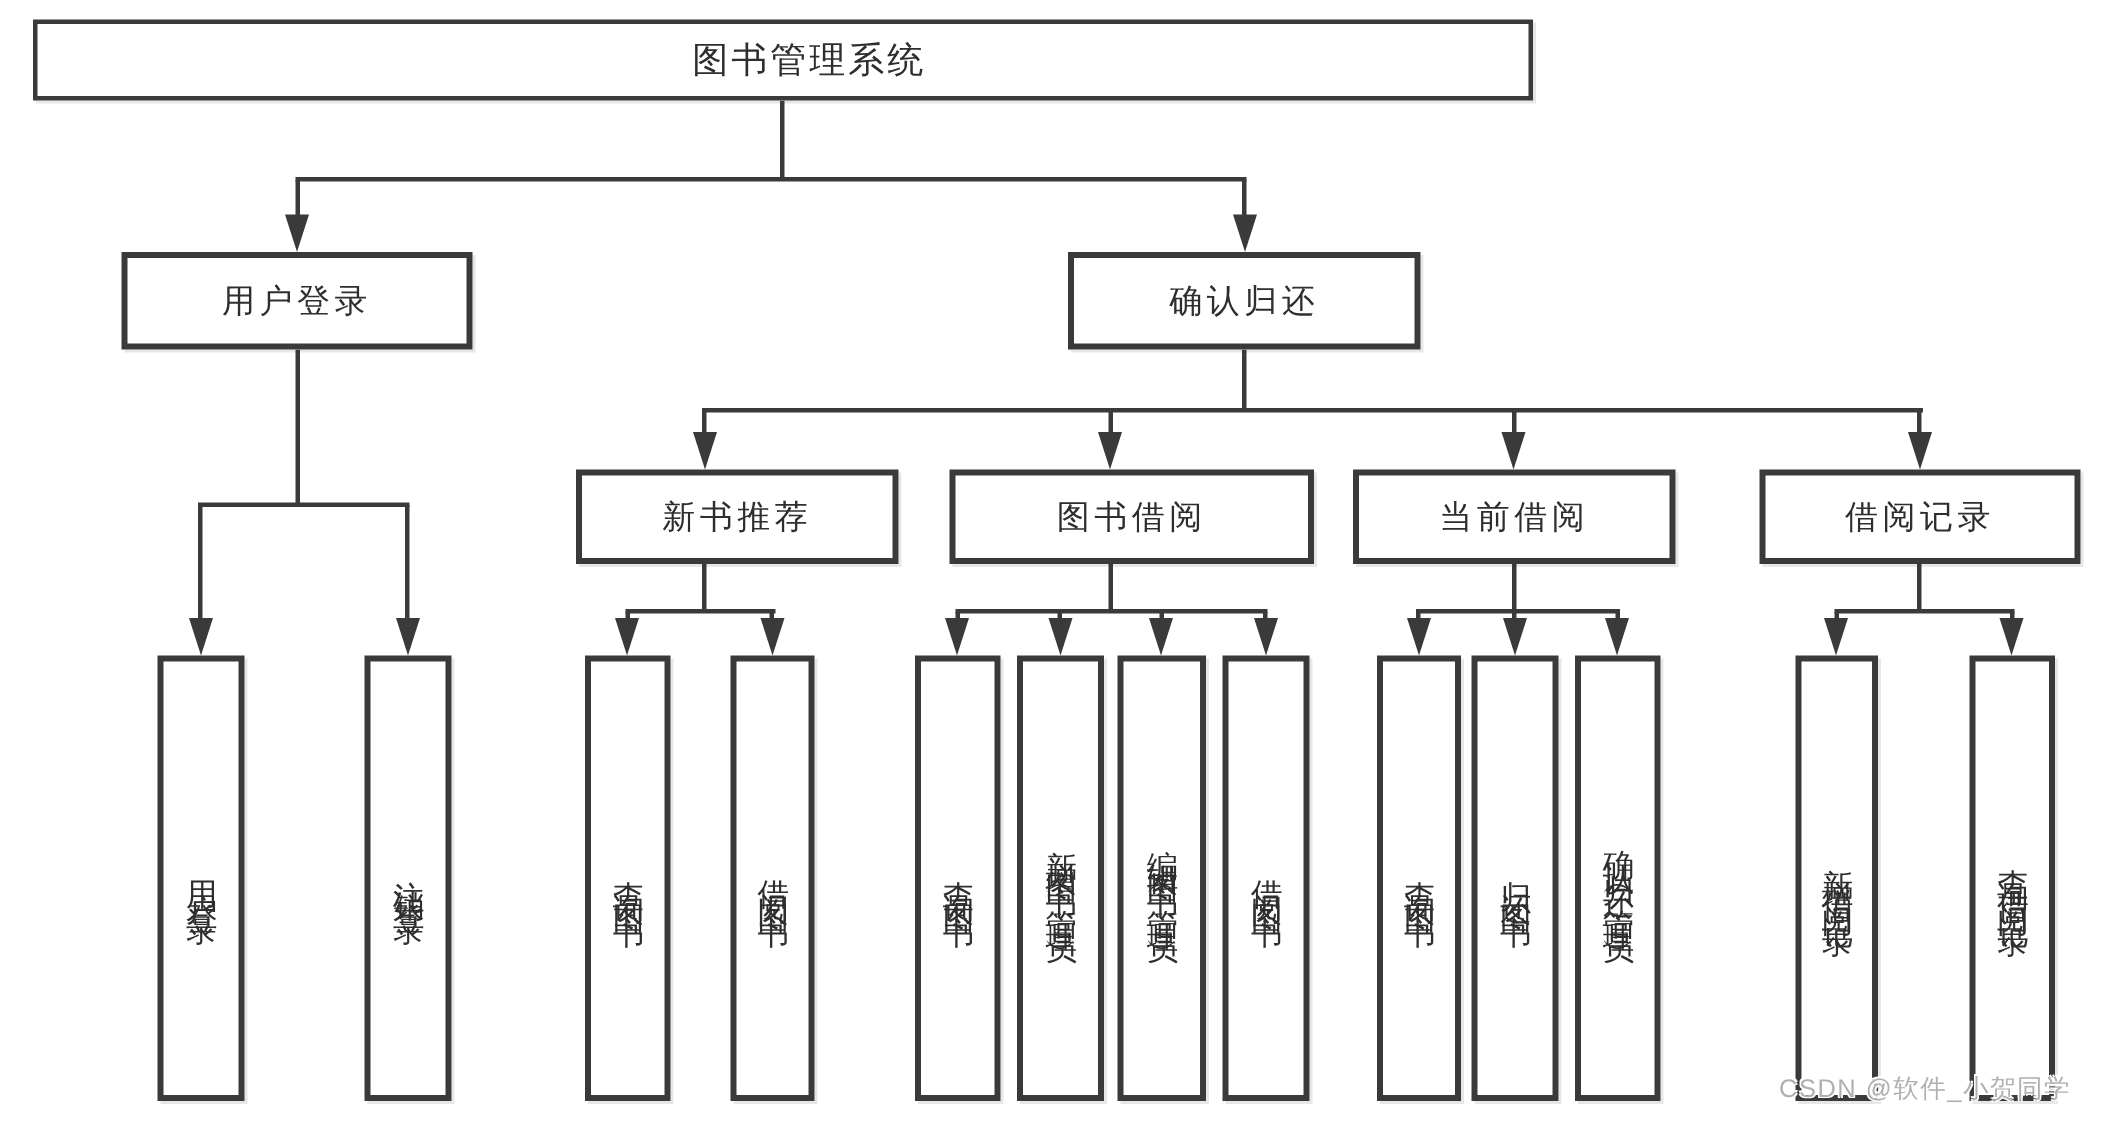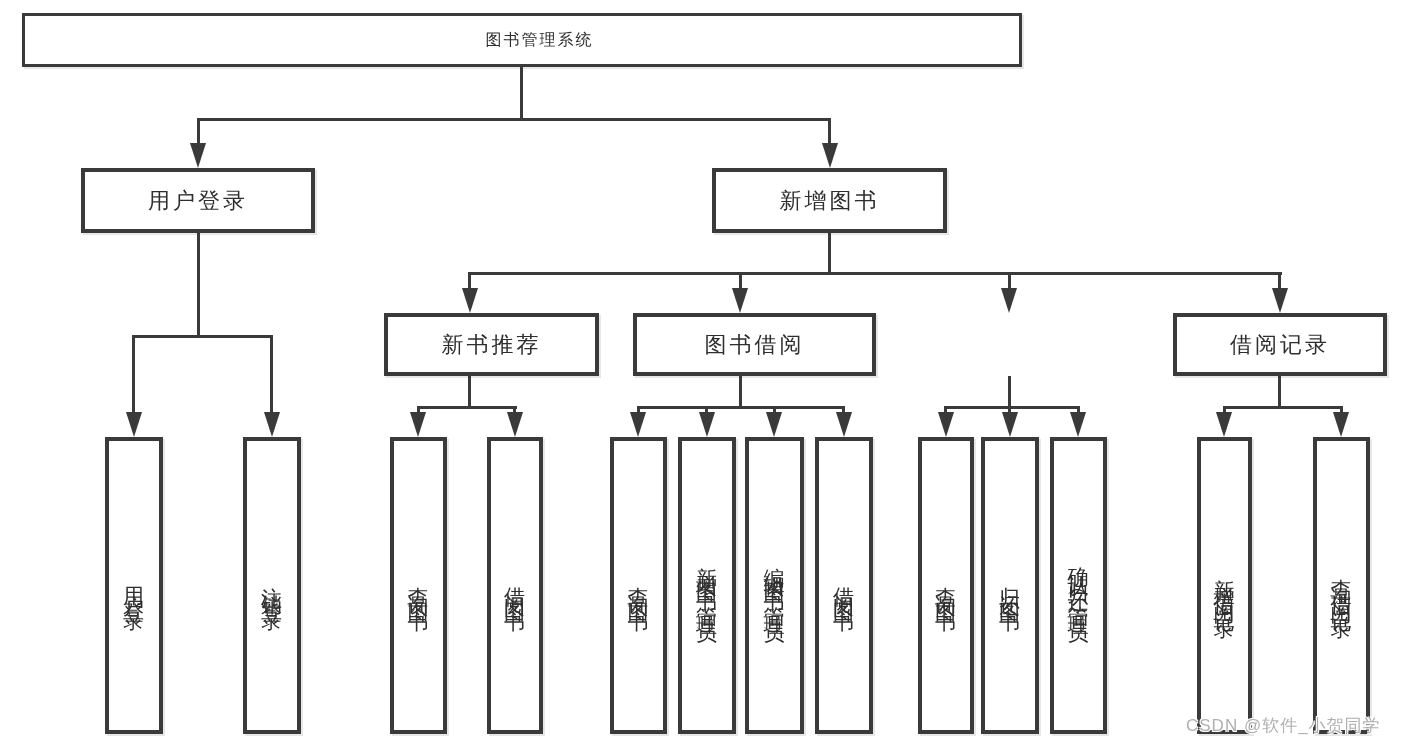--- a/index.html
+++ b/index.html
@@ -9,21 +9,21 @@
     font-family:"Liberation Sans", sans-serif;
   }
   .box {
     position:absolute; box-sizing:border-box;
     border:4px solid #3a3a3a; background:#ffffff;
     display:flex; align-items:center; justify-content:center;
     font-size:22px; color:#2e2e2e; letter-spacing:3px;
     box-shadow:2px 2px 0 rgba(60,60,60,0.12);
     z-index:2;
   }
-  .box.root { border-width:3px; font-size:16px; letter-spacing:2px;padding-left:35px; }
+  .box.root { border-width:3px; font-size:24px; letter-spacing:2px;padding-left:35px; }
   .vbox {
     position:absolute; box-sizing:border-box;
     border:4px solid #3a3a3a; background:#ffffff;
     display:flex; align-items:center; justify-content:center;
     box-shadow:2px 2px 0 rgba(60,60,60,0.12);
     z-index:2;
   }
   .vbox span {
     writing-mode:vertical-rl; text-orientation:mixed;
     font-size:21px; letter-spacing:8px; color:#2e2e2e;
@@ -104,24 +104,25 @@
   <div class="vline" style="left:1278px;top:376px;height:32px"></div>
   <div class="hline" style="left:1223px;top:406px;width:120px"></div>
   <div class="vline" style="left:1223px;top:408px;height:6px"></div>
   <div class="arrow" style="left:1216px;top:412px"></div>
   <div class="vline" style="left:1340px;top:408px;height:6px"></div>
   <div class="arrow" style="left:1333px;top:412px"></div>
 
   <div class="box root" style="left:22px;top:13px;width:1000px;height:54px">图书管理系统</div>
 
   <div class="box" style="left:81px;top:168px;width:234px;height:65px">用户登录</div>
-  <div class="box" style="left:712px;top:168px;width:235px;height:65px">新增图书</div>
+  <div class="box" style="left:712px;top:168px;width:235px;height:65px">确认归还</div>
 
   <div class="box" style="left:384px;top:313px;width:215px;height:63px">新书推荐</div>
   <div class="box" style="left:633px;top:313px;width:243px;height:63px">图书借阅</div>
+  <div class="box" style="left:902px;top:313px;width:215px;height:63px">当前借阅</div>
   <div class="box" style="left:1173px;top:313px;width:214px;height:63px">借阅记录</div>
 
   <div class="vbox" style="left:105px;top:437px;width:58px;height:297px">
     <span>用户登录</span>
     </div>
   <div class="vbox" style="left:243px;top:437px;width:58px;height:297px">
     <span>注销登录</span>
     </div>
 
   <div class="vbox" style="left:390px;top:437px;width:57px;height:297px">

